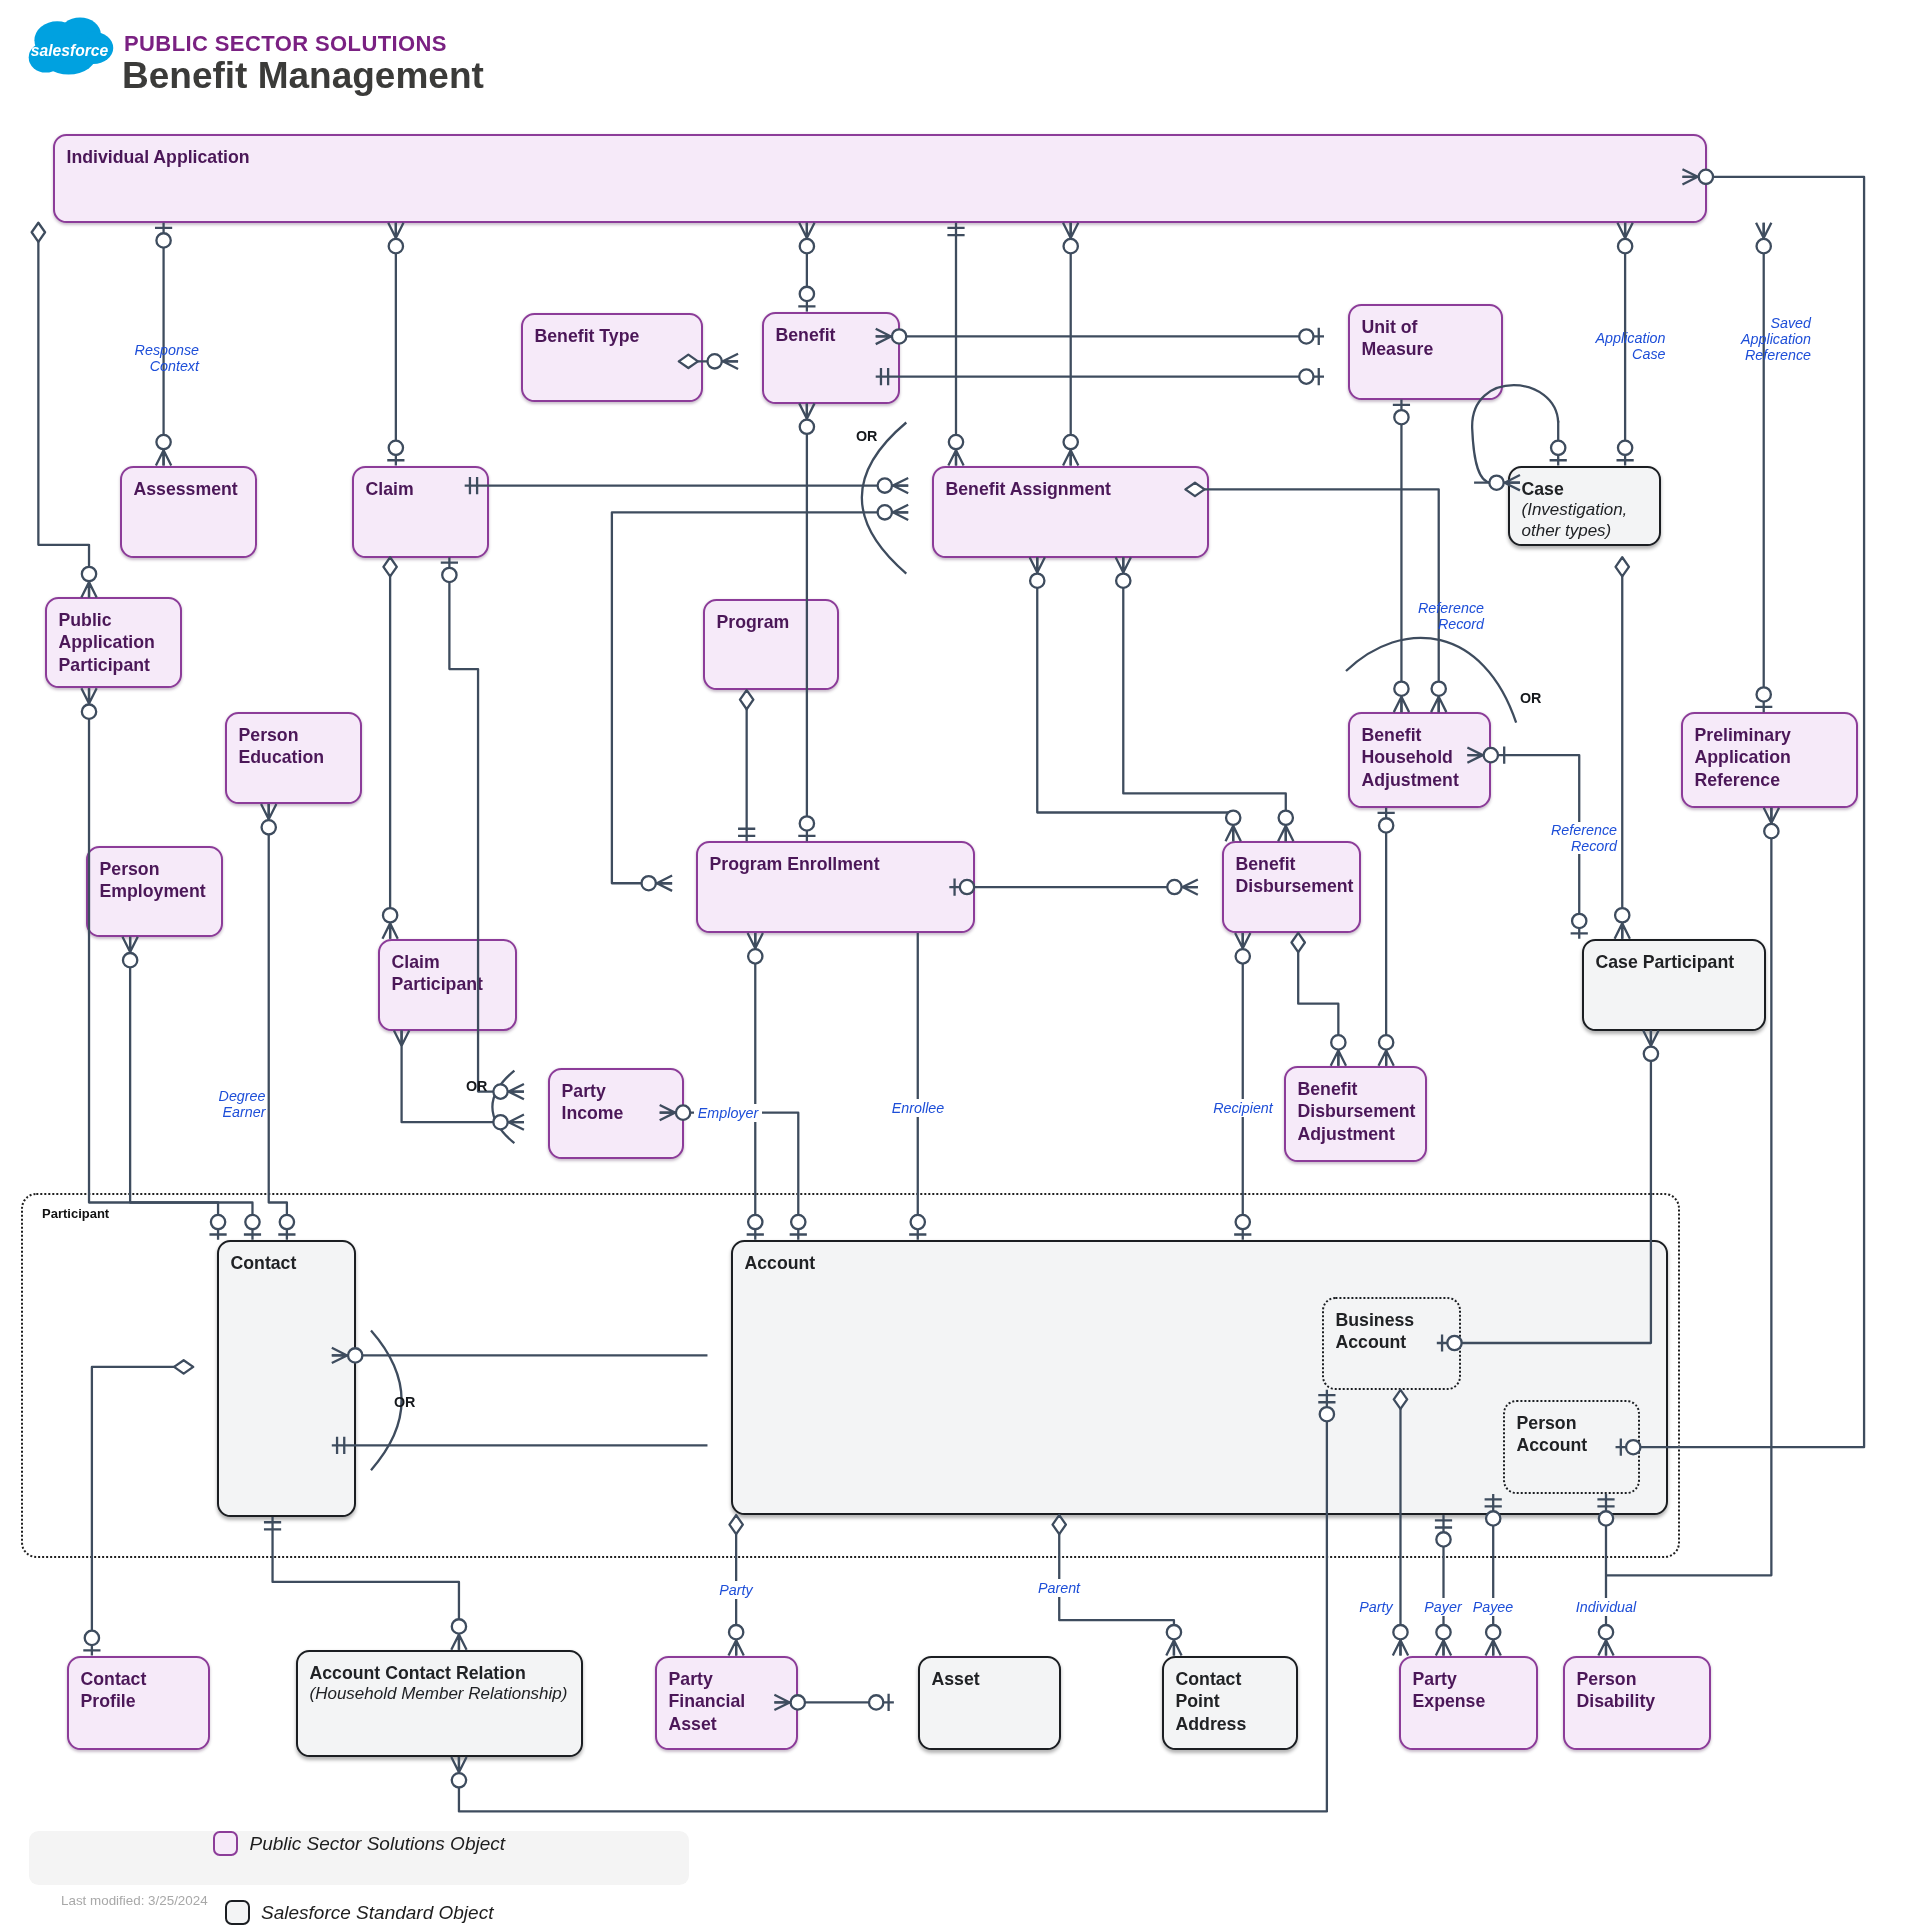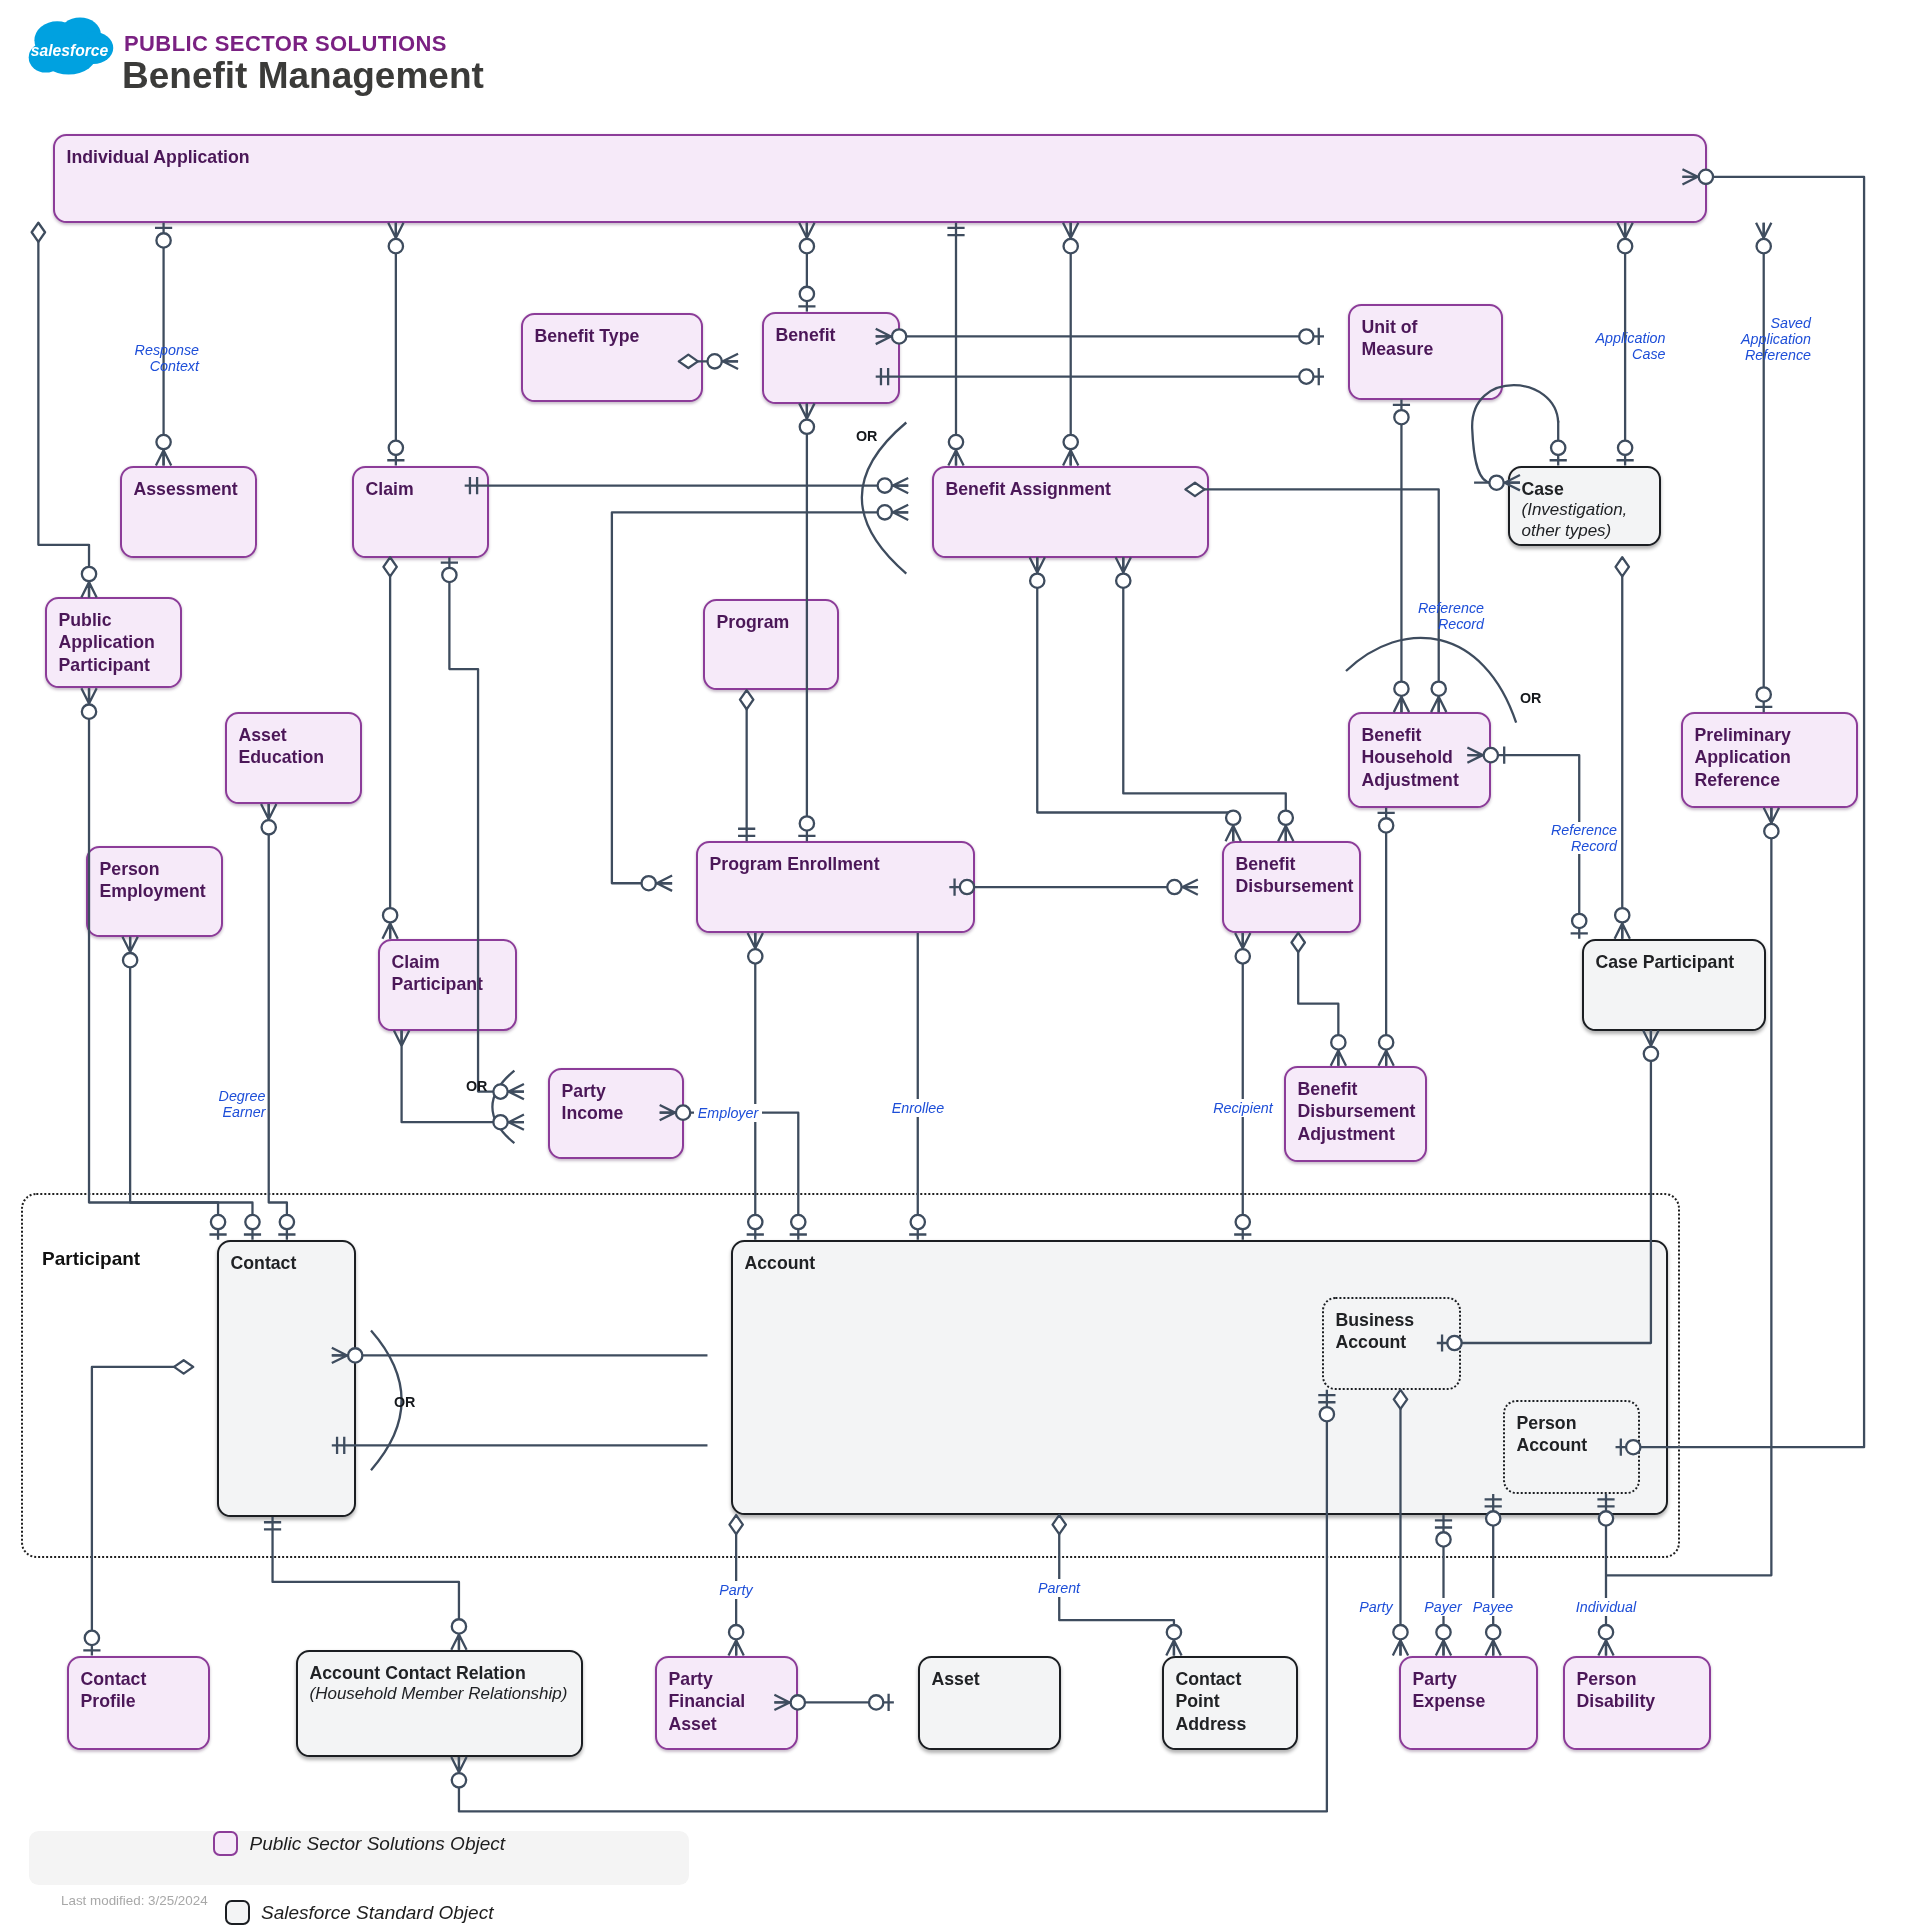--- a/index.html
+++ b/index.html
@@ -16,21 +16,21 @@
        font-size:17.7px;font-weight:600;line-height:1.28;z-index:2;margin-left:24px;}
   .pss{background:#f6eaf9;border:2.9px solid #8c3c99;color:#4b1758;
        box-shadow:0 1.9px 2.9px rgba(60,20,70,.28);}
   .std{background:#f3f4f5;border:2.9px solid #1b1e22;color:#202225;
        box-shadow:0 2.9px 3.8px rgba(0,0,0,.3);}
   .dotted{border-style:dotted;border-width:2.4px;box-shadow:none;}
   .sub{display:block;font-weight:400;font-style:italic;font-size:17px;line-height:1.22;}
   
   .participant{position:absolute;border:2.4px dotted #1f1f1f;border-radius:15.3px;
                background:transparent;z-index:1;box-sizing:border-box;}
-  .participant-label{position:absolute;font-size:19px;font-weight:600;color:#111;z-index:2;margin-top:42px;}
+  .participant-label{position:absolute;font-size:13px;font-weight:600;color:#111;z-index:2;}
   
   .rlabel{position:absolute;transform:translateX(-50%);font-style:italic;font-size:14.3px;
           color:#1d4ed8;text-align:right;line-height:1.12;z-index:6;}
   .bg{background:#fff;padding:1px 3.8px;white-space:nowrap;}
   .orlbl{position:absolute;font-size:14.3px;font-weight:600;color:#15181c;z-index:6;}
   #wires{position:absolute;left:0;top:0;z-index:5;pointer-events:none;}
   
   .legend{position:absolute;left:29px;top:1831px;width:660px;height:54px;background:#f4f4f4;
           border-radius:9.6px;display:flex;align-items:center;gap:44px;padding:0 25px;
           box-sizing:border-box;z-index:4;flex-direction:column;}
@@ -124,21 +124,21 @@
 <div class="ent pss" style="left:29px;top:134px;width:1654px;height:89px"><span>Individual Application</span></div>
 <div class="ent pss" style="left:497px;top:313px;width:182px;height:89px"><span>Benefit Type</span></div>
 <div class="ent pss" style="left:738px;top:312px;width:138px;height:92px"><span>Benefit</span></div>
 <div class="ent pss" style="left:1324px;top:304px;width:155px;height:96px"><span>Unit of Measure</span></div>
 <div class="ent pss" style="left:96px;top:466px;width:137px;height:92px"><span>Assessment</span></div>
 <div class="ent pss" style="left:328px;top:466px;width:137px;height:92px"><span>Claim</span></div>
 <div class="ent pss" style="left:908px;top:466px;width:277px;height:92px"><span>Benefit Assignment</span></div>
 <div class="ent std" style="left:1484px;top:466px;width:153px;height:80px"><span>Case</span><span class="sub">(Investigation, other types)</span></div>
 <div class="ent pss" style="left:21px;top:597px;width:137px;height:91px"><span>Public Application Participant</span></div>
 <div class="ent pss" style="left:679px;top:599px;width:136px;height:91px"><span>Program</span></div>
-<div class="ent pss" style="left:201px;top:712px;width:137px;height:92px"><span>Asset Education</span></div>
+<div class="ent pss" style="left:201px;top:712px;width:137px;height:92px"><span>Person Education</span></div>
 <div class="ent pss" style="left:1324px;top:712px;width:143px;height:96px"><span>Benefit Household Adjustment</span></div>
 <div class="ent pss" style="left:1657px;top:712px;width:177px;height:96px"><span>Preliminary Application Reference</span></div>
 <div class="ent pss" style="left:62px;top:846px;width:137px;height:91px"><span>Person Employment</span></div>
 <div class="ent pss" style="left:672px;top:841px;width:279px;height:92px"><span>Program Enrollment</span></div>
 <div class="ent pss" style="left:1198px;top:841px;width:139px;height:92px"><span>Benefit Disbursement</span></div>
 <div class="ent std" style="left:1558px;top:939px;width:184px;height:92px"><span>Case Participant</span></div>
 <div class="ent pss" style="left:354px;top:939px;width:139px;height:92px"><span>Claim Participant</span></div>
 <div class="ent pss" style="left:524px;top:1068px;width:136px;height:91px"><span>Party Income</span></div>
 <div class="ent pss" style="left:1260px;top:1066px;width:143px;height:96px"><span>Benefit Disbursement Adjustment</span></div>
 <div class="ent std" style="left:193px;top:1240px;width:139px;height:277px"><span>Contact</span></div>

